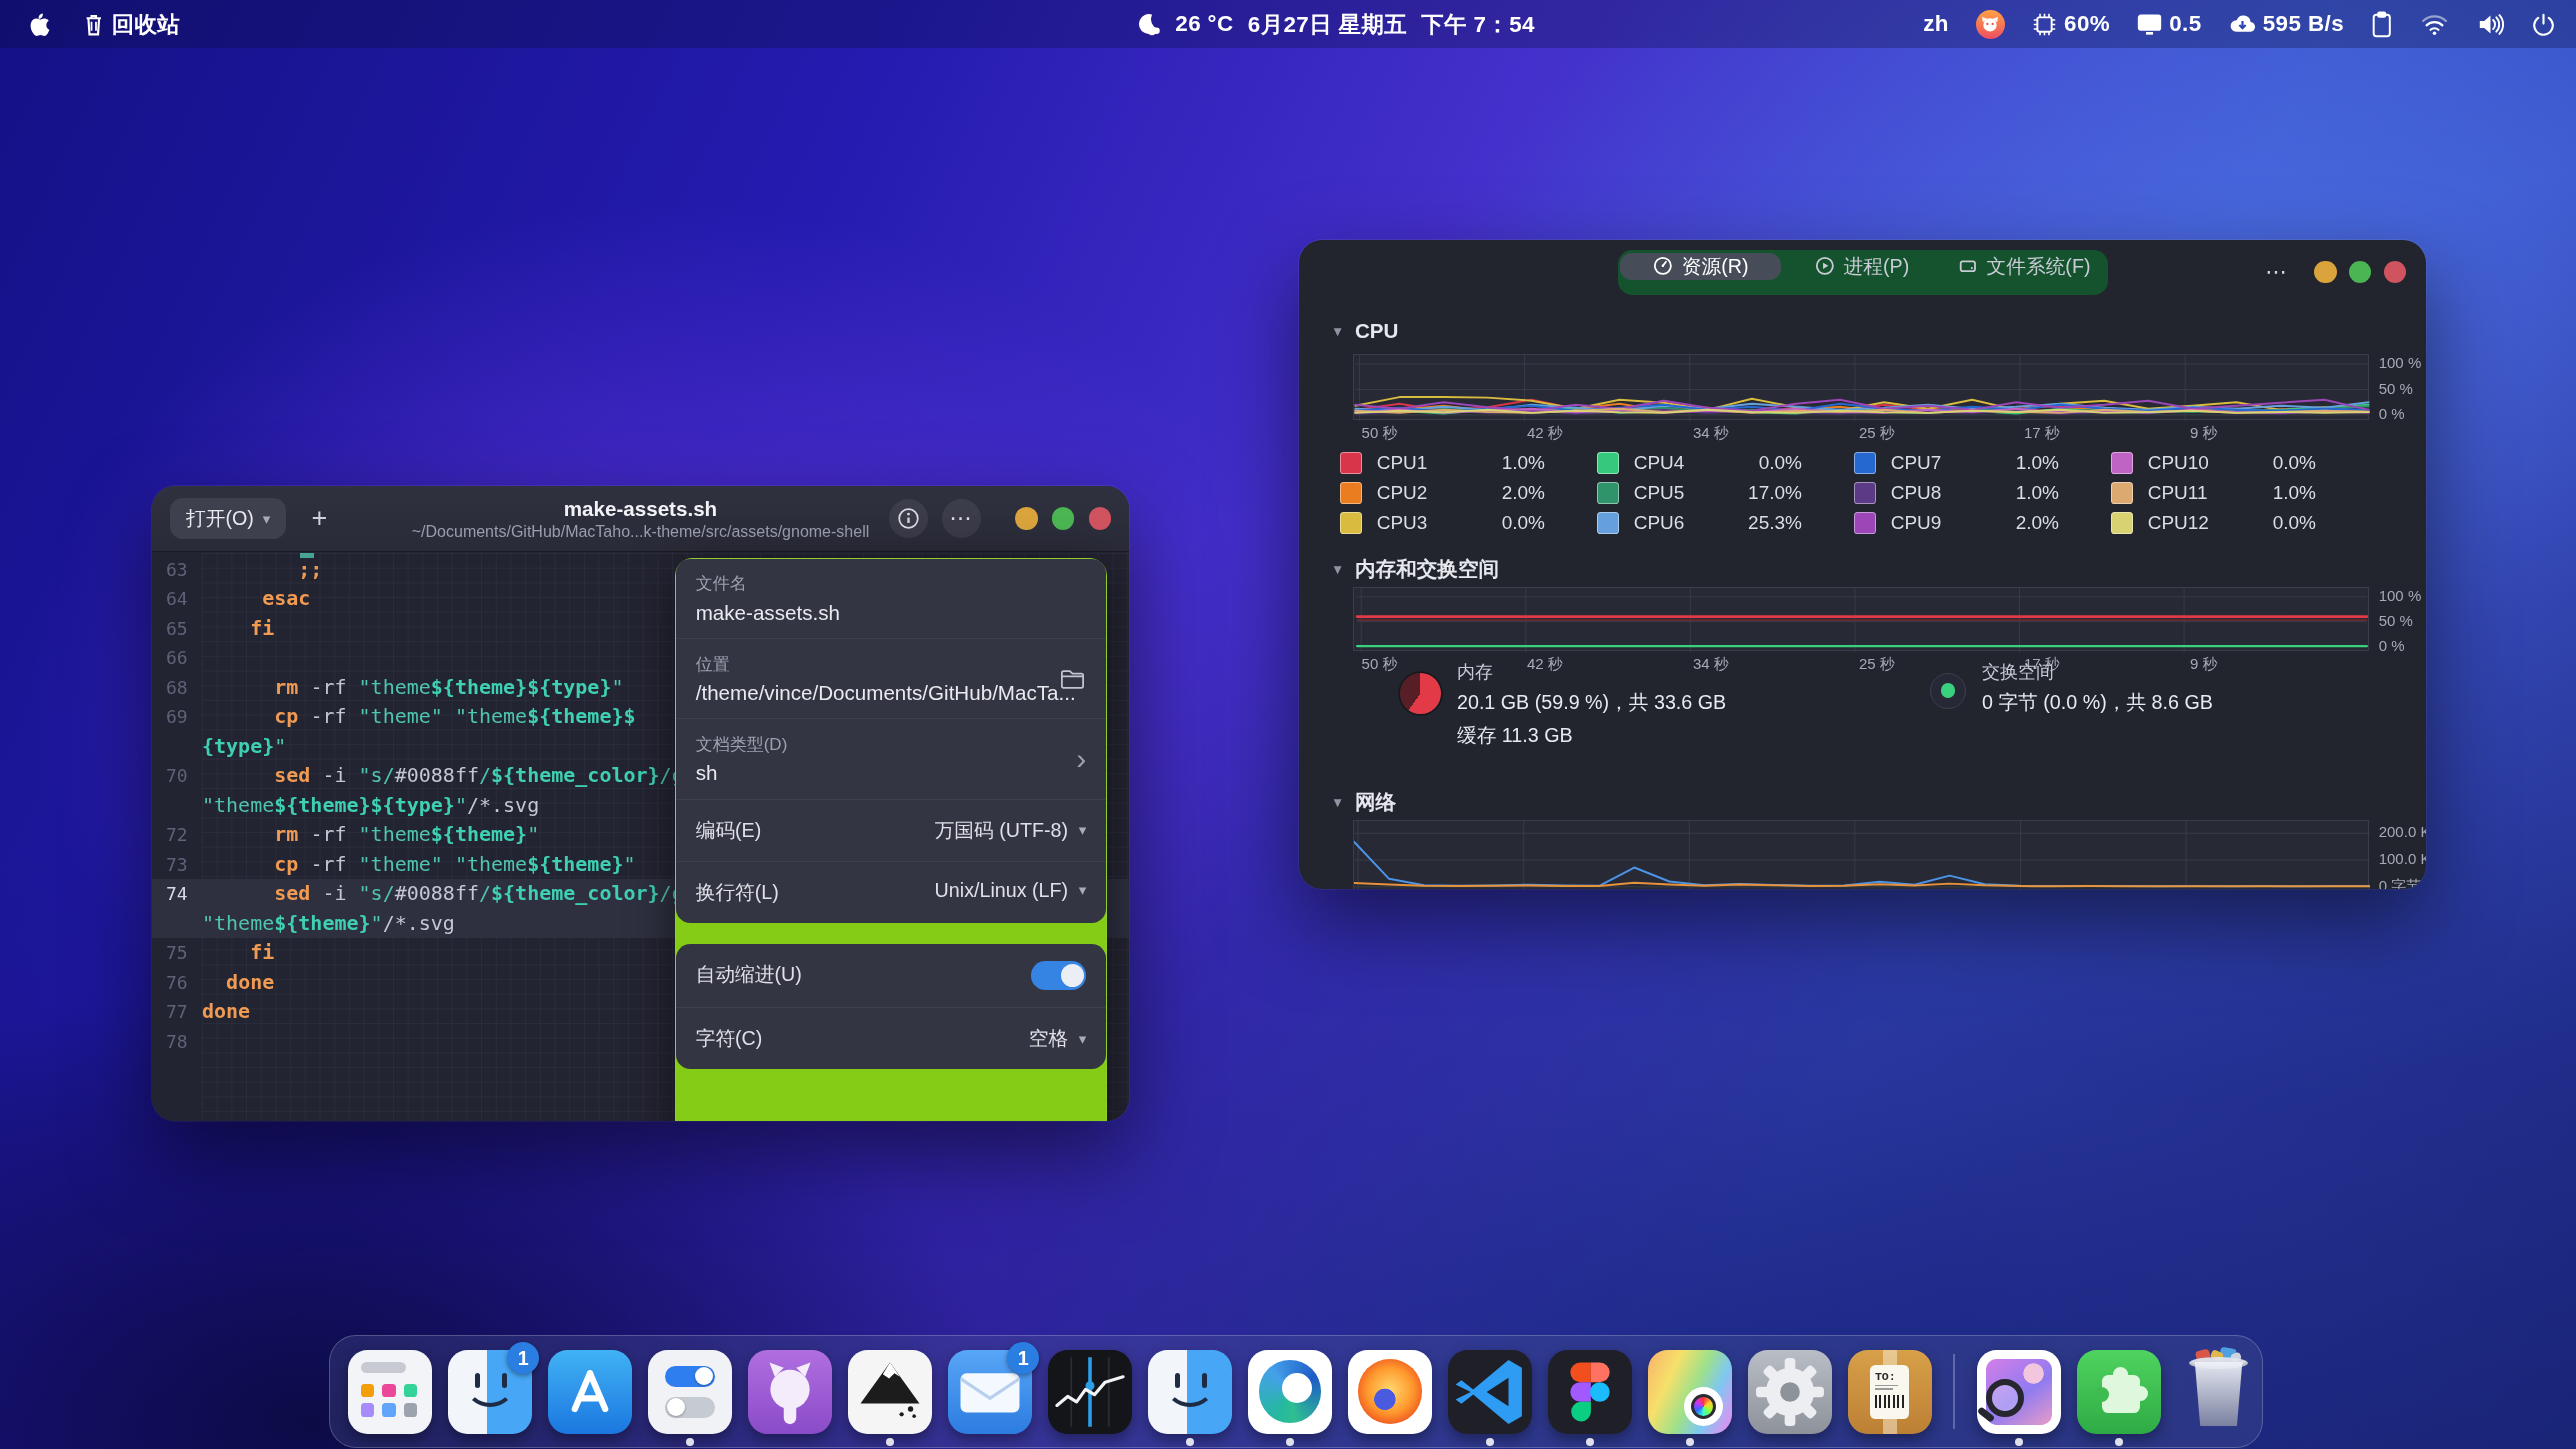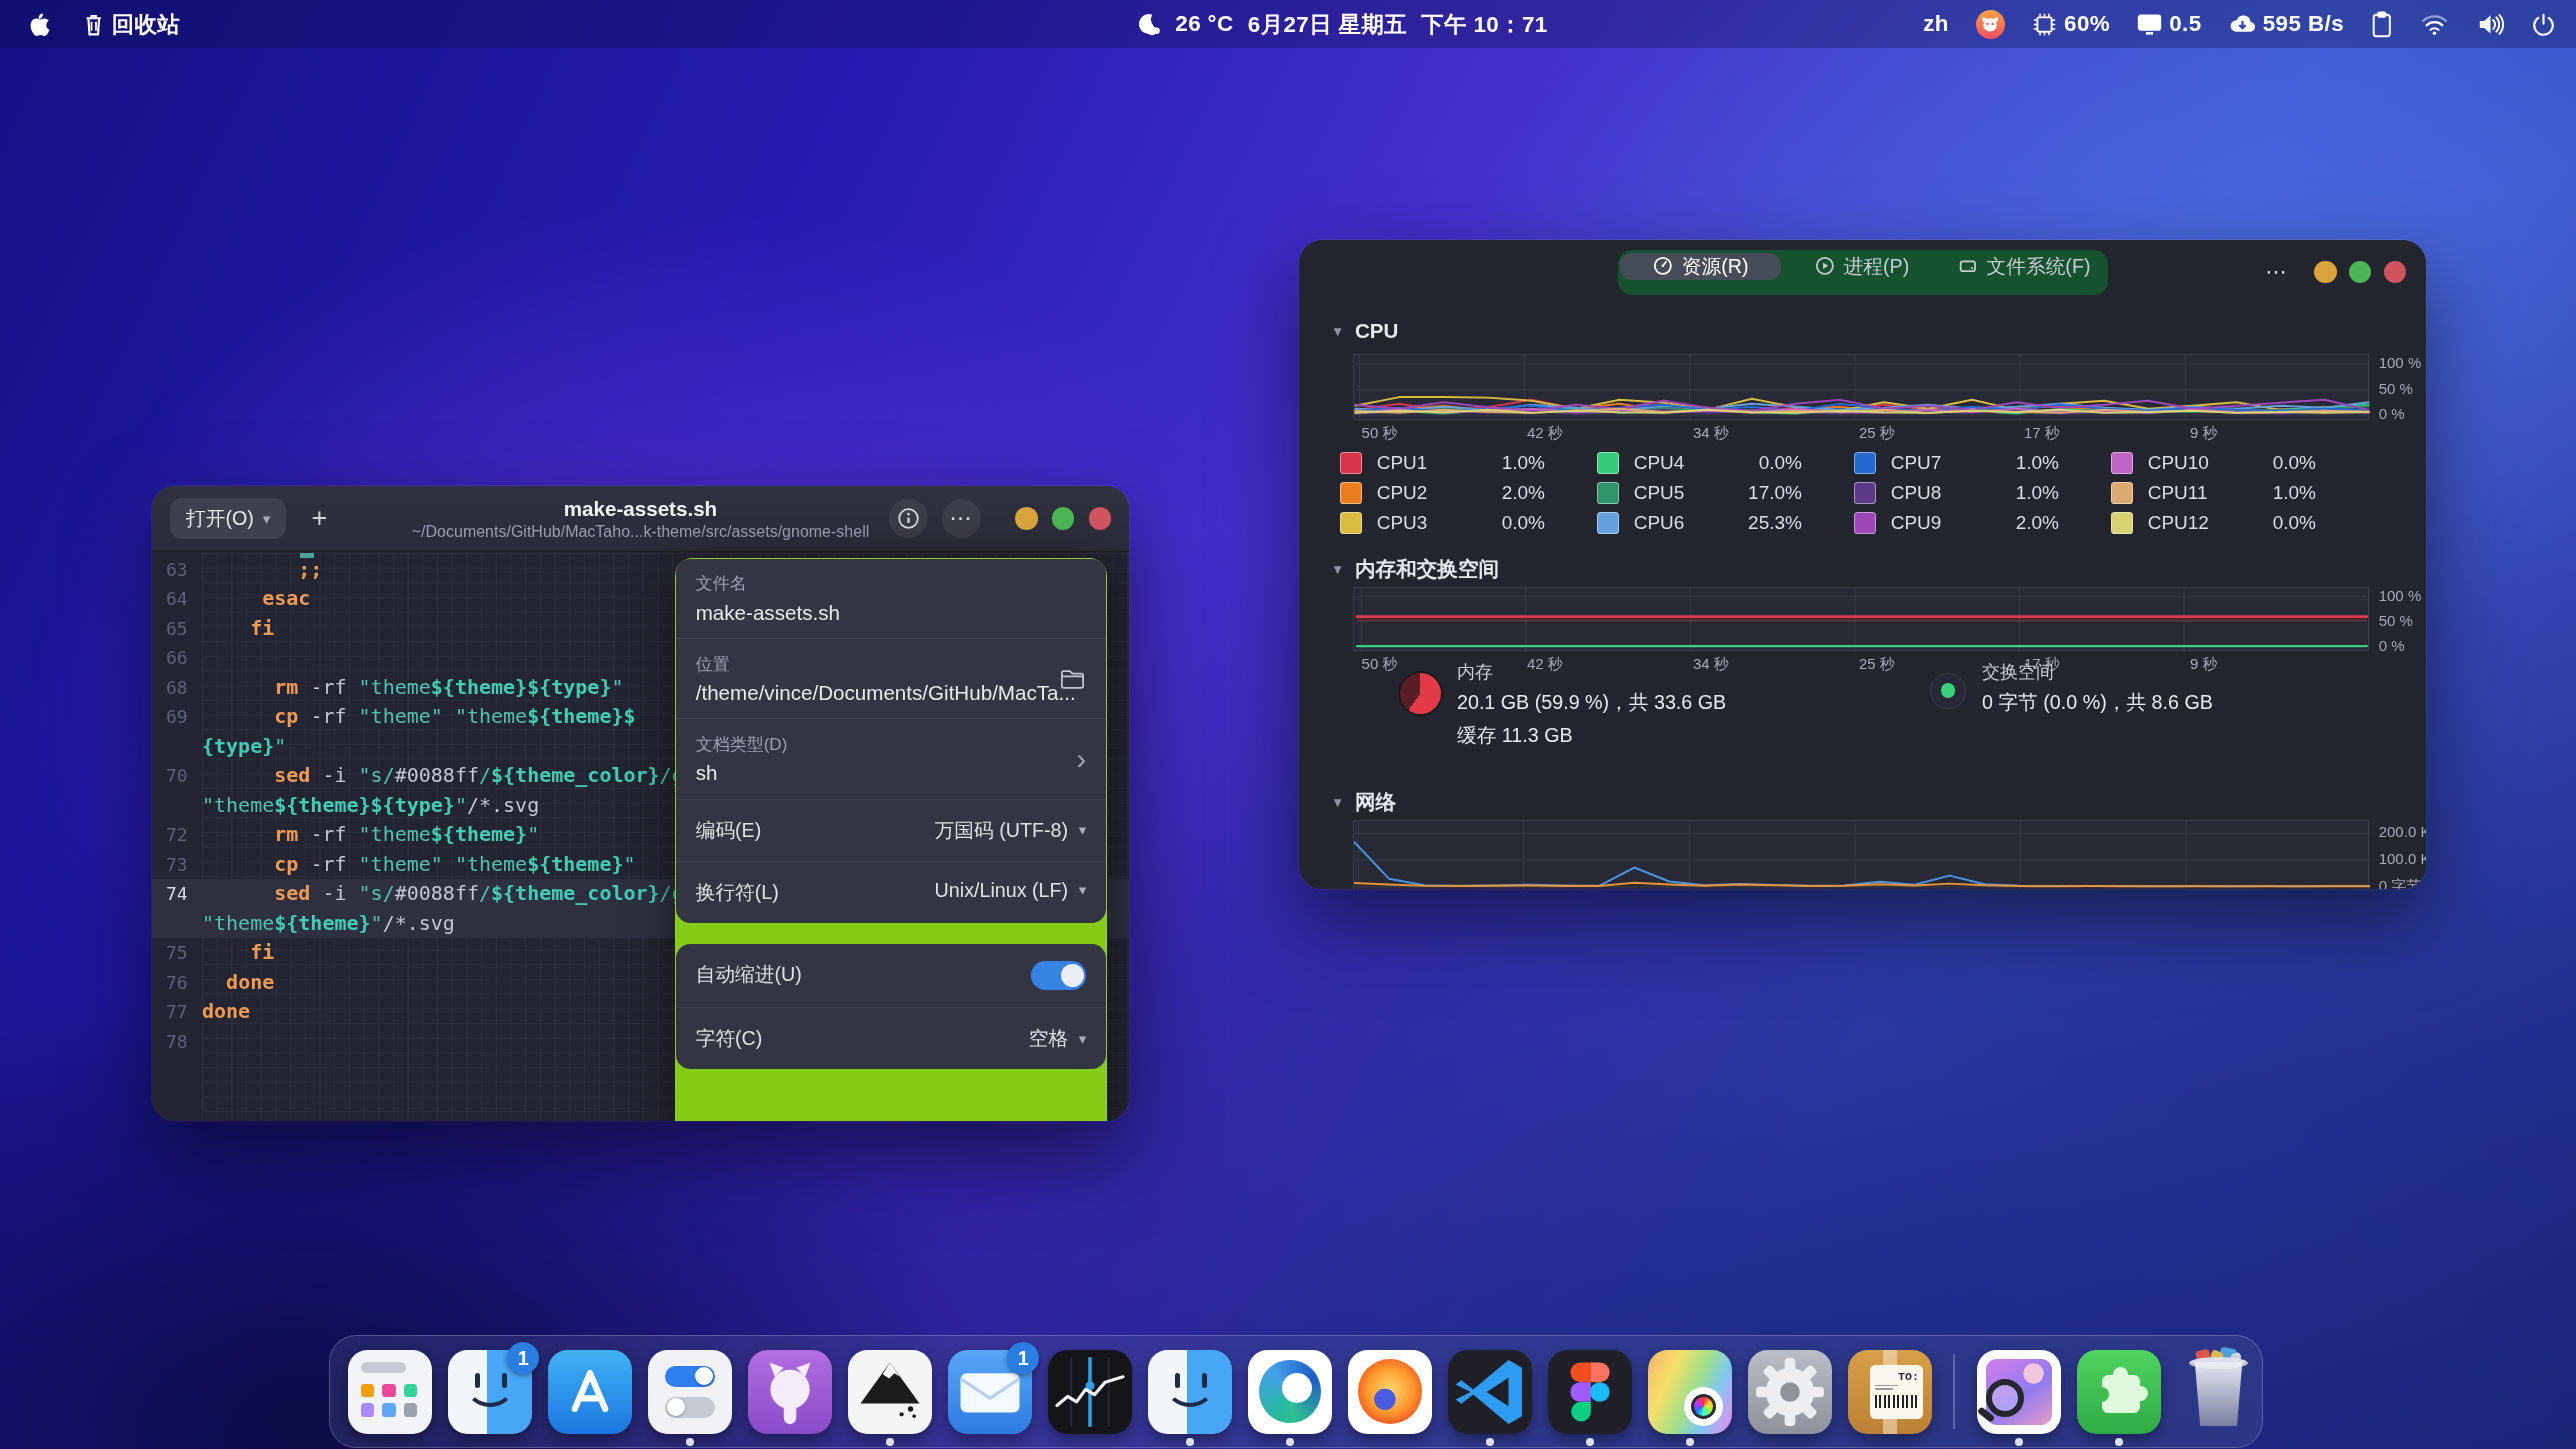--- a/index.html
+++ b/index.html
@@ -163,21 +163,21 @@
   .i-vscode { background:#1f2027; }
   .i-figma { background:#1f2027; }
   .i-color { background:linear-gradient(115deg,#f8b26a,#f6e06a 28%,#9fe08a 52%,#7ec8f0 72%,#d398f0 92%); }
   .i-color .drop { position:absolute; right:9px; bottom:7.2px; width:39px; height:39px; border-radius:50%; background:#fff;
     display:flex; align-items:center; justify-content:center; }
   .i-color .wheel { width:25px; height:25px; border-radius:50%; border:3.6px solid #2b2b33;
     background:conic-gradient(#f33,#fc3,#9f3,#3fc,#36f,#c3f,#f33); }
   .i-gear { background:linear-gradient(180deg,#b9bdc5,#8d929b); }
   .i-parcel { background:linear-gradient(180deg,#d8a049,#bc8034); }
   .i-parcel .stripe { position:absolute; top:0; bottom:0; left:35px; width:14.3px; background:rgba(246,232,204,.55); }
-  .i-parcel .label { position:absolute; left:22.4px; top:15px; width:53px; height:54px; background:#faf7ef; border-radius:5.4px; padding:5.4px 4.5px;text-align:right; }
+  .i-parcel .label { position:absolute; left:22.4px; top:15px; width:39px; height:54px; background:#faf7ef; border-radius:5.4px; padding:5.4px 4.5px; }
   .i-parcel .to { font-size:11.6px; font-weight:700; color:#2a2a2a; font-family:"Liberation Mono","DejaVu Sans Mono",monospace; }
   .i-parcel .lines i { display:block; height:1.8px; background:#999; margin:1.8px 0; }
   .i-parcel .bar { margin-top:4.5px; height:13.4px; background:repeating-linear-gradient(90deg,#222 0 1.8px,transparent 1.8px 4.5px); }
   .i-loupe { background:#fff; }
   .i-loupe .photo { position:absolute; inset:9px; border-radius:10.7px;
     background:radial-gradient(circle at 72% 22%, #f2c7de 0 14%, transparent 15%),
                linear-gradient(145deg,#d47fe8,#8f7bf0 55%,#e89cc8); }
   .i-loupe .mag { position:absolute; left:9px; top:29px; width:38px; height:38px; border-radius:50%;
     border:6.3px solid #26262e; background:rgba(255,255,255,.28); }
   .i-loupe .mag::after { content:""; position:absolute; left:-14.3px; bottom:-7.2px; width:18px; height:7.2px; background:#26262e;
@@ -222,21 +222,21 @@
     <div class="mb-center">
       <span class="mb-ico">
         <svg width="27" height="27" viewBox="0 0 30 30" fill="#fff">
             <path d="M20 4a11 11 0 1 0 6 16A12 12 0 0 1 20 4z"></path>
             <circle cx="20" cy="22" r="5" fill="#fff"></circle>
             <circle cx="25" cy="22" r="3.6" fill="#fff"></circle>
           </svg>
       </span>
       <span class="mb-text">26 °C</span>
       <span class="mb-text">6月27日 星期五</span>
-      <span class="mb-text">下午 10：71</span>
+      <span class="mb-text">下午 7：54</span>
     </div>
     <div class="mb-right">
       <span class="mb-text">zh</span>
       <span class="cat-badge">
         <svg width="18" height="16" viewBox="0 0 20 18" fill="#fff">
             <path d="M2 7 L1 1 L7 3z"></path>
             <path d="M18 7 L19 1 L13 3z"></path>
             <circle cx="10" cy="10" r="7.5"></circle>
             <circle cx="7" cy="9" r="1.3" fill="#ee5253"></circle>
             <circle cx="13" cy="9" r="1.3" fill="#ee5253"></circle>

